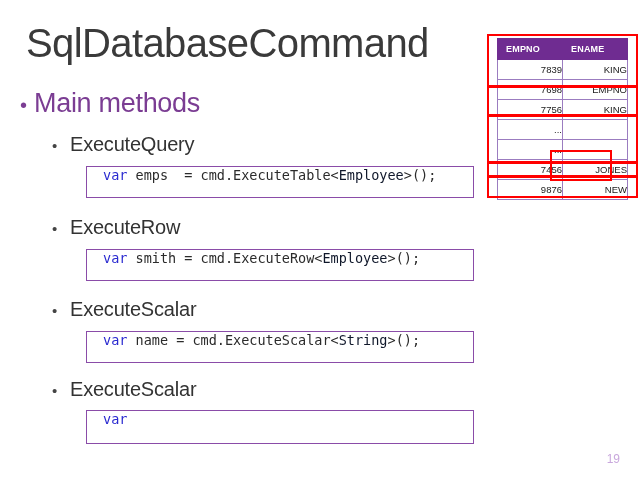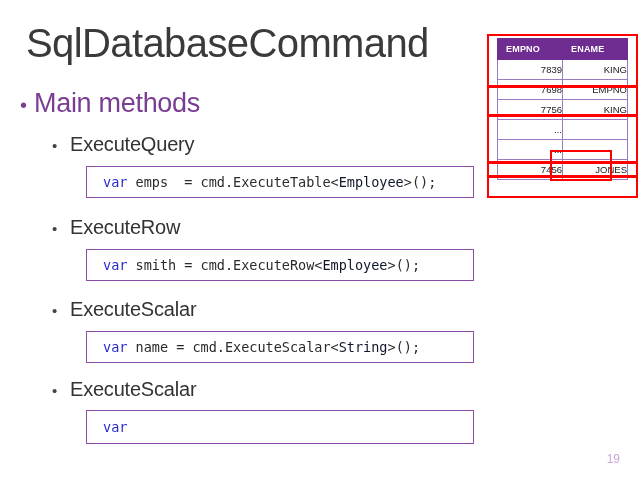--- a/index.html
+++ b/index.html
@@ -72,21 +72,20 @@
   
   .codebox {
     position: absolute;
     left: 86px;
     width: 388px;
     height: 32px;
     box-sizing: border-box;
     border: 1.5px solid #8a4ca8;
     background: #ffffff;
     display: flex;
-    align-items: center;
     padding-left: 16px;
     font-family: "DejaVu Sans Mono", monospace;
     font-size: 13.5px;
     color: #2b2b2b;
     white-space: pre;
     letter-spacing: 0px;
   }
   .kw   { color: #2a2ad0; }
   .type { color: #0f172a; }
 
@@ -220,20 +219,24 @@
           <td></td>
         </tr>
         <tr>
           <td class="empno">...</td>
           <td></td>
         </tr>
         <tr>
           <td class="empno">7456</td>
           <td>JONES</td>
         </tr>
+        <tr>
+          <td class="empno">9876</td>
+          <td>NEW</td>
+        </tr>
       </tbody>
     </table>
   </div>
 
   <div class="redbox" style="left:487px; top:34px; width:151px; height:164px;"></div>
   <div class="redline" style="left:487px; top:85px; width:151px;"></div>
   <div class="redline" style="left:487px; top:114px; width:151px;"></div>
   <div class="redline" style="left:487px; top:161px; width:151px;"></div>
   <div class="redline" style="left:487px; top:175px; width:151px;"></div>
   <div class="redbox" style="left:550px; top:150px; width:62px; height:31px;"></div>

